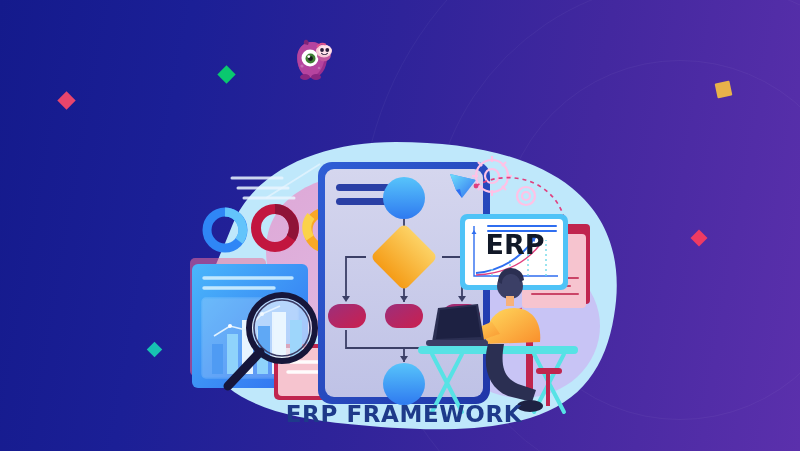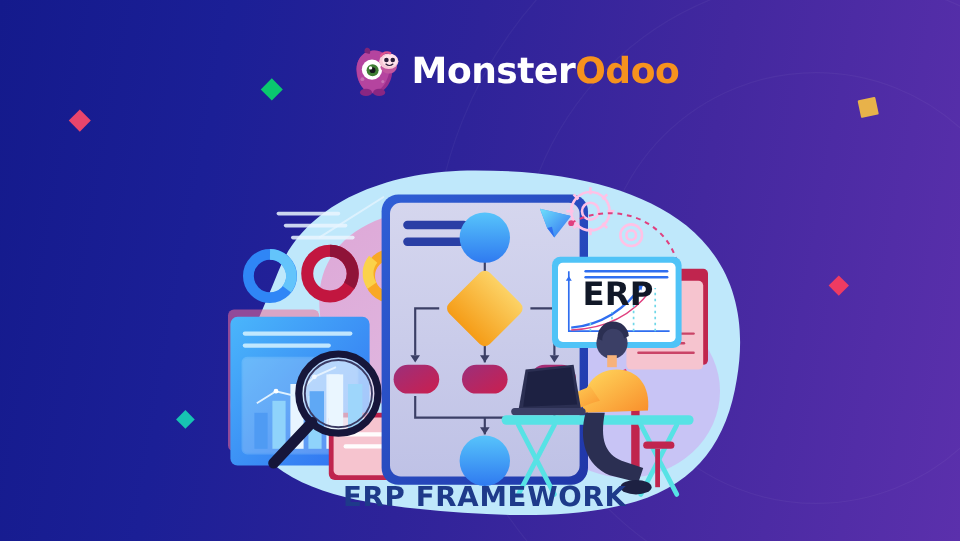--- a/index.html
+++ b/index.html
@@ -92,21 +92,20 @@
         <path d="M29.6 15.4c1.6 1.5 4.2 1.5 5.8 0" stroke="#2b1d3a" stroke-width="1.1" fill="none" stroke-linecap="round"></path>
         <path d="M25.5 8.5c1.4-2.6 5-3.6 7.6-2.2" stroke="#e0528d" stroke-width="2" fill="none" stroke-linecap="round"></path>
 
         <ellipse cx="13" cy="39" rx="5" ry="3" fill="#8a2682"></ellipse>
         <ellipse cx="24" cy="39" rx="5" ry="3" fill="#8a2682"></ellipse>
 
         <circle cx="10" cy="28" r="1.6" fill="#c97ab8" opacity=".8"></circle>
         <circle cx="27" cy="30" r="1.3" fill="#c97ab8" opacity=".8"></circle>
       </svg>
     </span>
-    <span class="wordmark"><span class="wm-a">Monster</span><span class="wm-b">Odoo</span></span>
   </div>
 
   <div class="deco dia" style="left:60px;  top:94px;  width:13px; height:13px; background:#e8456c;"></div>
   <div class="deco dia" style="left:220px; top:68px;  width:13px; height:13px; background:#0ac86f;"></div>
   <div class="deco dia" style="left:149px; top:344px; width:11px; height:11px; background:#17c3b2;"></div>
   <div class="deco sq" style="left:716px; top:82px;  width:15px; height:15px; background:#e8b24a;"></div>
   <div class="deco dia" style="left:693px; top:232px; width:12px; height:12px; background:#ef3b62;"></div>
 
   <div id="illus">
     <svg viewBox="0 0 470 310" xmlns="http://www.w3.org/2000/svg">

